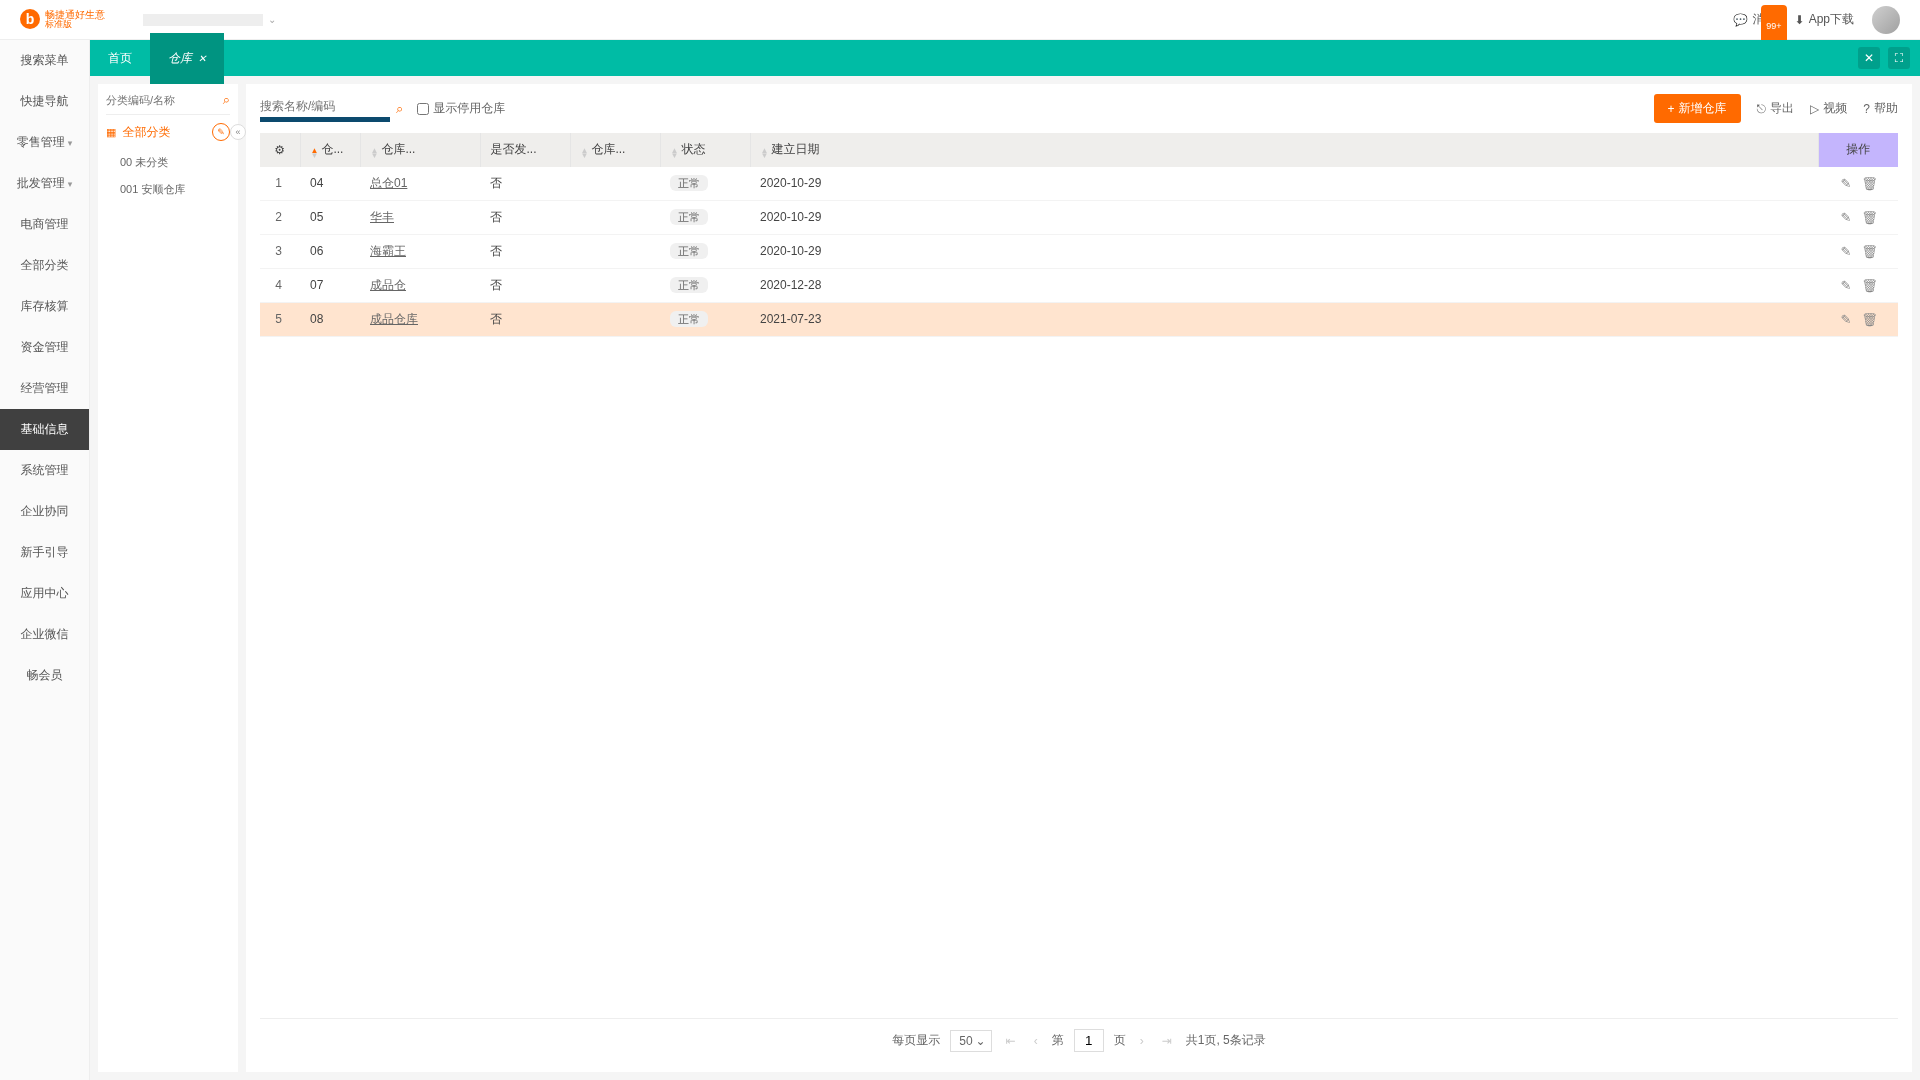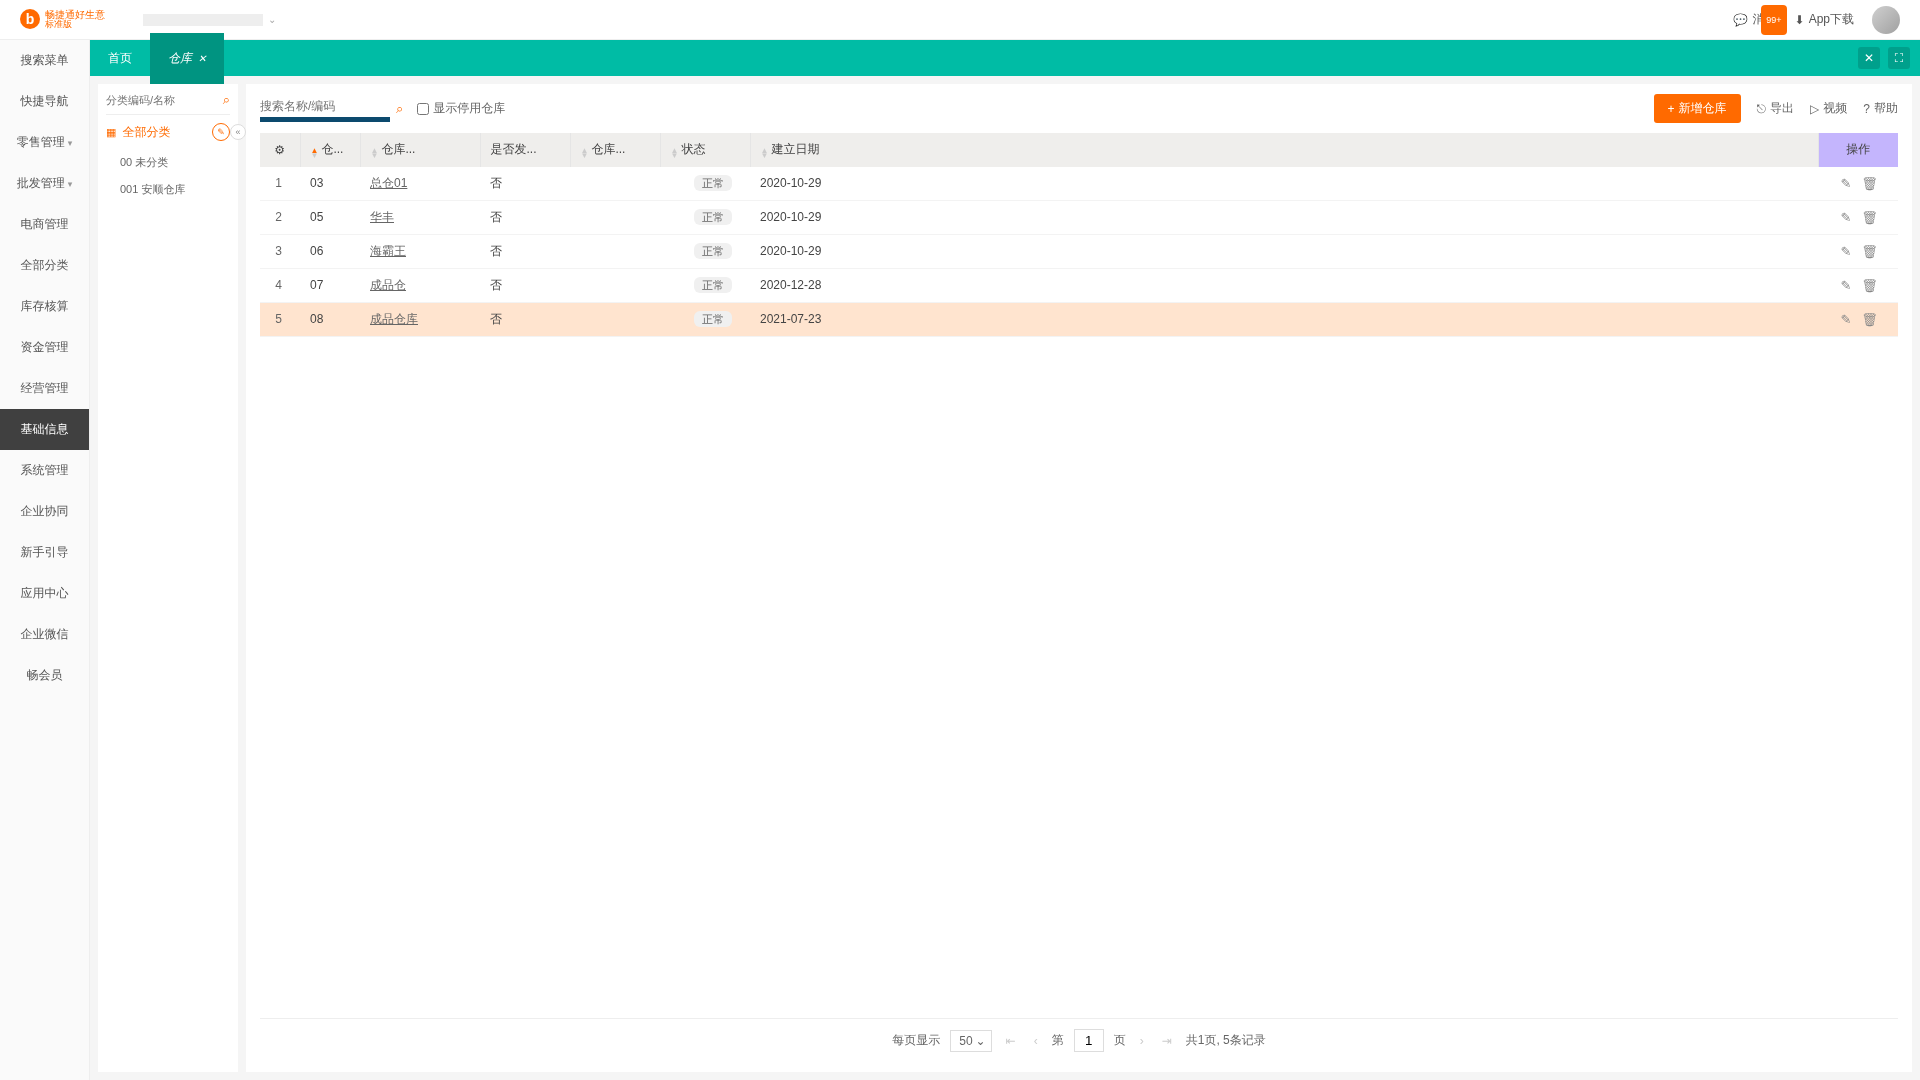--- a/index.html
+++ b/index.html
@@ -8,21 +8,21 @@
     
     .top-header { height: 40px; display: flex; align-items: center; padding: 0 20px; border-bottom: 1px solid #eee; }
     .logo-area { display: flex; align-items: center; gap: 5px; }
     .logo-icon { width: 20px; height: 20px; background: #ff6a00; border-radius: 50%; display: flex; align-items: center; justify-content: center; color: #fff; font-weight: bold; font-size: 14px; }
     .logo-text { font-size: 10px; color: #ff6a00; display: flex; flex-direction: column; line-height: 1.1; }
     .logo-sub { font-size: 9px; }
     .company-dropdown { margin-left: 30px; display: flex; align-items: center; gap: 5px; color: #888; cursor: pointer; padding: 4px 8px; }
     .chevron-down { font-size: 10px; color: #aaa; }
     .top-right { margin-left: auto; display: flex; align-items: center; gap: 18px; }
     .top-action { display: flex; align-items: center; gap: 4px; color: #555; cursor: pointer; position: relative; }
-    .badge { position: absolute; top: -6px; right: -10px; background: #ff6a00; color: #fff; border-radius: 4px; padding: 10px 5px; font-size: 9px; }
+    .badge { position: absolute; top: -6px; right: -10px; background: #ff6a00; color: #fff; border-radius: 4px; padding: 16px 5px; font-size: 9px; }
     .avatar { width: 28px; height: 28px; border-radius: 50%; background: linear-gradient(135deg, #d0d0d0, #a0a0a0); }
     
     
     .tab-bar { height: 36px; background: #00bca5; display: flex; align-items: center; padding: 0 0 0 90px; position: relative; }
     .tab { padding: 0 18px; height: 51px; display: flex; align-items: center; color: #fff; cursor: pointer; gap: 6px; text-align: right; }
     .tab.active { background: #009481; font-style: italic; }
     .tab-close { font-size: 10px; }
     .tab-bar-actions { margin-left: auto; display: flex; gap: 8px; padding-right: 10px; }
     .tab-bar-icon { width: 22px; height: 22px; display: flex; align-items: center; justify-content: center; background: rgba(0,0,0,0.15); border-radius: 3px; color: #fff; cursor: pointer; }
     
@@ -70,21 +70,21 @@
     th.name-col { width: 120px; }
     th.ship-col { width: 90px; }
     th.addr-col { width: 90px; }
     th.status-col { width: 90px; }
     th.ops-col { width: 80px; text-align: center; border-right: none; position: sticky; right: 0; background: #c4b5fd; }
     td { padding: 8px 10px; color: #444; }
     tbody tr { border-bottom: 1px solid #f3f3f3; }
     tbody tr.highlighted { background: #ffe4cf; }
     td.idx { text-align: right; padding-right: 18px; color: #666; }
     td.link a { color: #666; text-decoration: underline; cursor: pointer; }
-    .status-badge { background: #f0f0f0; color: #666; padding: 2px 8px; border-radius: 6px; font-size: 11px; margin-left: 24px; }
+    .status-badge { background: #f0f0f0; color: #666; padding: 2px 8px; border-radius: 6px; font-size: 11px; }
     td.ops { text-align: right; padding-right: 20px; }
     td.ops span { color: #888; margin-left: 10px; cursor: pointer; font-size: 13px; }
     
     
     .pagination { display: flex; align-items: center; gap: 10px; padding: 10px 0; justify-content: center; border-top: 1px solid #eee; margin-top: auto; color: #666; }
     .page-select { border: 1px solid #ddd; padding: 3px 18px 3px 8px; position: relative; }
     .page-btn { color: #ccc; cursor: pointer; padding: 0 4px; }
     .page-input { width: 30px; border: 1px solid #ddd; text-align: center; padding: 3px; }
   </style>
 </head>
@@ -258,21 +258,21 @@
               <th><span class="th-sort">
                     <span>▲</span>
                     <span>▼</span>
                   </span><span>建立日期</span></th>
               <th class="ops-col"><span>操作</span></th>
             </tr>
           </thead>
           <tbody id="table-body">
               <tr>
                 <td class="idx">1</td>
-                <td>03</td>
+                <td>04</td>
                 <td class="link"><a>总仓01</a></td>
                 <td>否</td>
                 <td></td>
                 <td><span class="status-badge">正常</span></td>
                 <td>2020-10-29</td>
                 <td class="ops"><span>✎</span><span>🗑</span></td>
               </tr>
               <tr>
                 <td class="idx">2</td>
                 <td>05</td>

